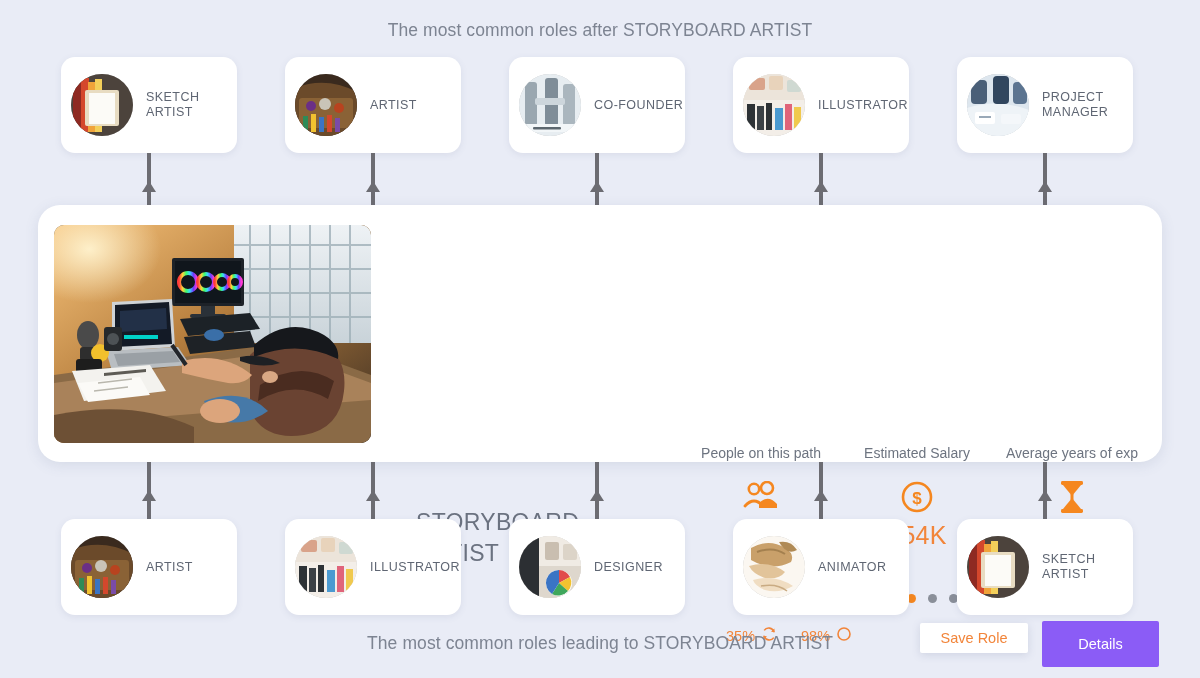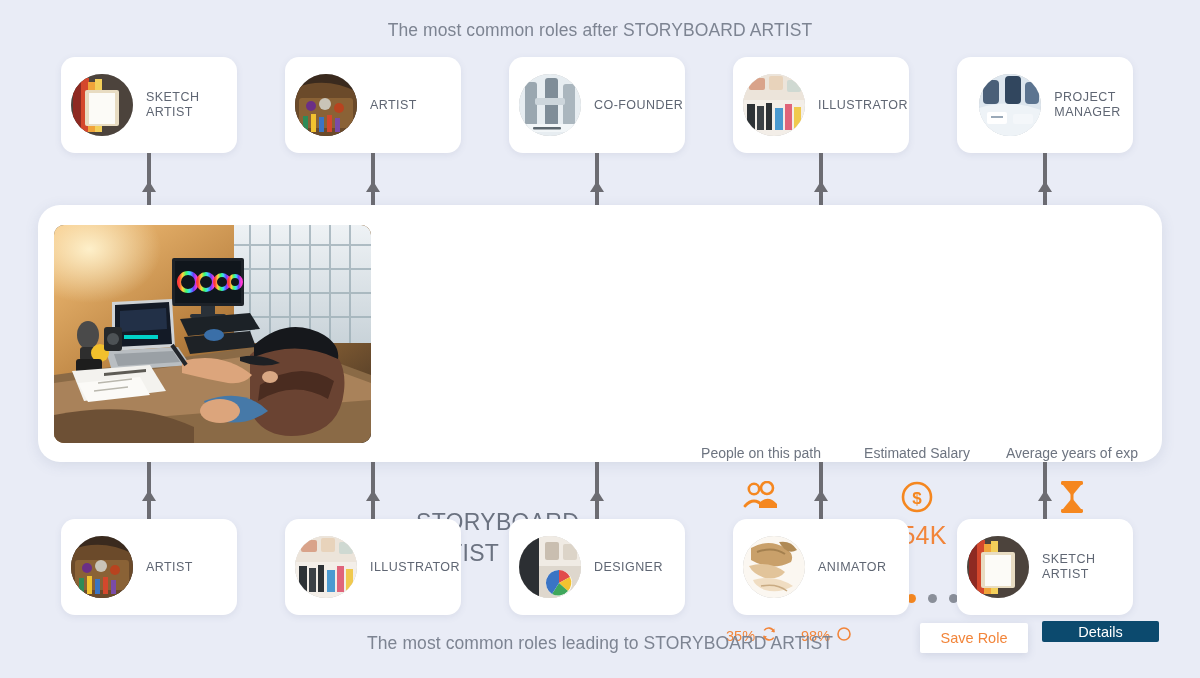--- a/index.html
+++ b/index.html
@@ -168,22 +168,22 @@
   }
   .btn-save {
     left: 882px; top: 418px;
     width: 108px; height: 30px;
     background: #ffffff;
     color: #f2853a;
     box-shadow: 0 2px 8px rgba(80,90,130,.17);
   }
   .btn-details {
     left: 1004px; top: 416px;
-    width: 117px; height: 21px;
-    background: #0c4a6e;
+    width: 117px; height: 46px;
+    background: #8b5cf6;
     color: #ffffff;
   }
 </style>
 </head>
 <body>
 
 <div class="caption caption-top">The most common roles after STORYBOARD ARTIST</div>
 
 <div class="role-row role-row-top" id="row-after">
     <div class="role-card" style="left: 61px;">
@@ -243,21 +243,21 @@
       <rect x="4" y="30" width="8" height="26" fill="#2d3236"></rect>
       <rect x="14" y="32" width="7" height="24" fill="#3b4146"></rect>
       <rect x="23" y="29" width="6" height="27" fill="#2d3236"></rect>
       <rect x="32" y="34" width="8" height="22" fill="#4b9ad1"></rect>
       <rect x="42" y="30" width="7" height="26" fill="#e0647a"></rect>
       <rect x="51" y="33" width="7" height="23" fill="#f0c94e"></rect>
         </svg>
       </div>
       <div class="role-label">ILLUSTRATOR</div>
     </div>
-    <div class="role-card" style="left: 957px; justify-content: center;">
+    <div class="role-card" style="left: 957px;">
       <div class="thumb">
         <svg viewBox="0 0 62 62" aria-hidden="true">
       <rect width="62" height="62" fill="#dde6ee"></rect>
       <path d="M0 34 q31 -10 62 2 L62 62 L0 62 Z" fill="#eef3f7"></path>
       <rect x="4" y="6" width="16" height="24" rx="4" fill="#4a5f78"></rect>
       <rect x="26" y="2" width="16" height="28" rx="4" fill="#31465e"></rect>
       <rect x="46" y="8" width="14" height="22" rx="4" fill="#5c7490"></rect>
       <rect x="8" y="38" width="20" height="12" rx="2" fill="#ffffff"></rect>
       <rect x="34" y="40" width="20" height="10" rx="2" fill="#f4f7fa"></rect>
       <rect x="12" y="42" width="12" height="2" fill="#9aa9b8"></rect>

